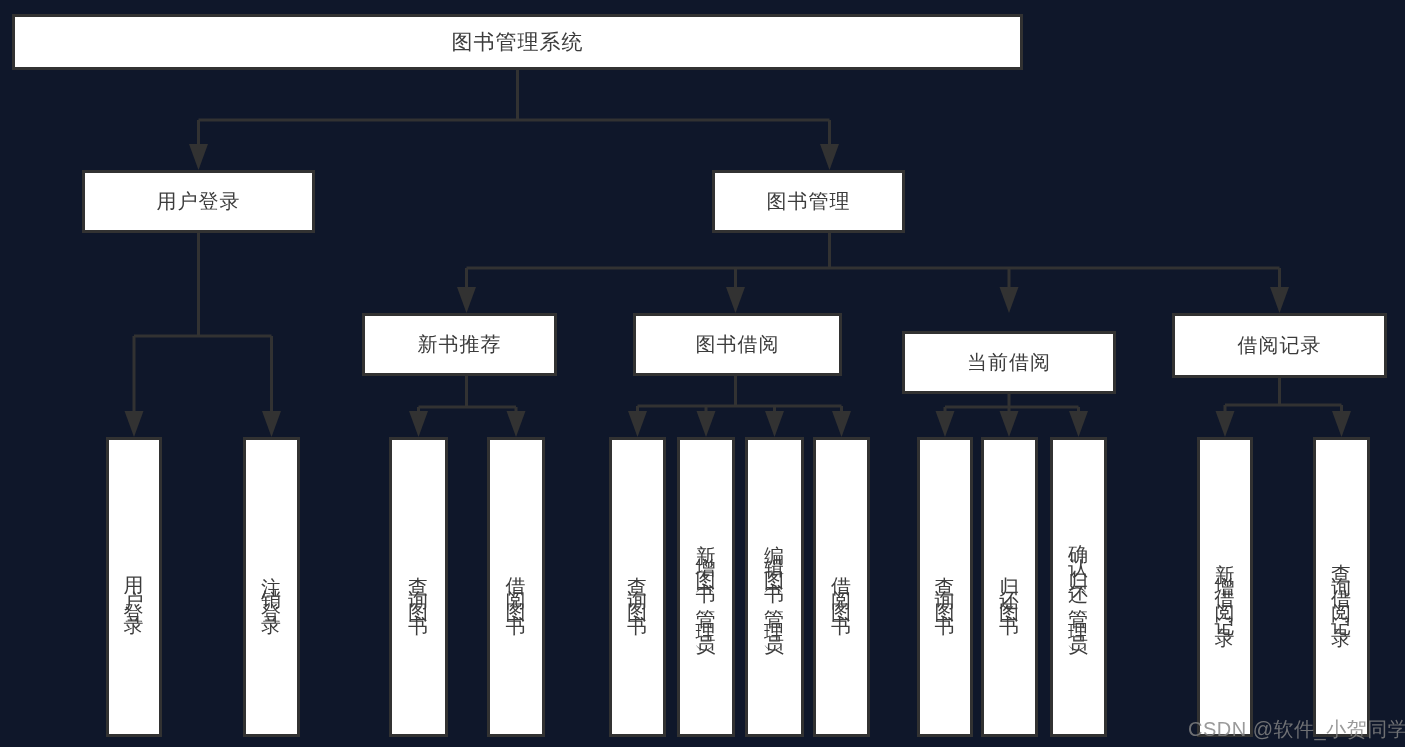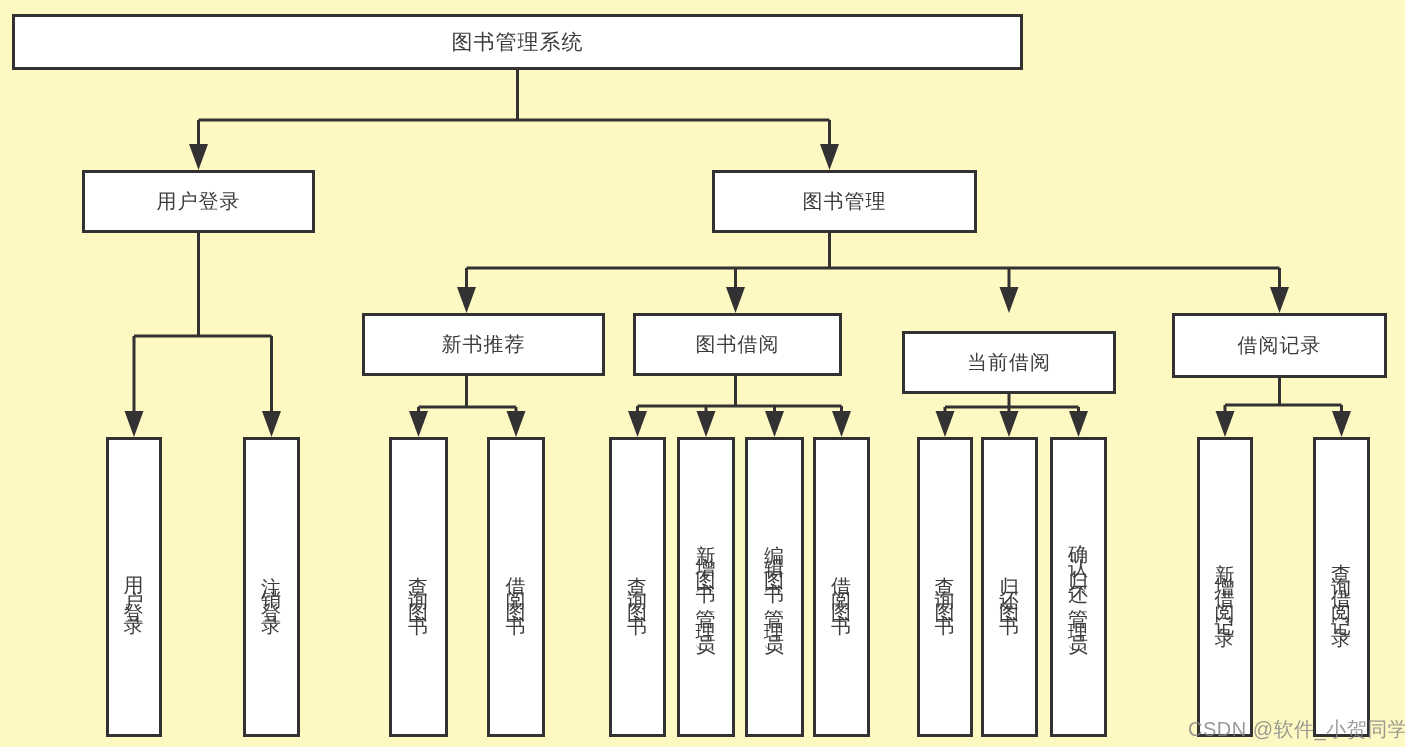--- a/index.html
+++ b/index.html
@@ -1,20 +1,20 @@
 <!DOCTYPE html>
 <html><head>
 <meta charset="utf-8">
 <style>
   html, body { margin: 0; padding: 0; background: #ffffff; }
   .canvas {
     position: relative;
     width: 1405px;
     height: 747px;
-    background: #fef9c3;
+    background: #0f172a;
     font-family: "Liberation Sans", sans-serif;
     overflow: hidden;
   }
   .wires {
     position: absolute;
     left: 0; top: 0;
     width: 1405px; height: 747px;
     pointer-events: none;
   }
   .box {
@@ -94,23 +94,23 @@
     <g>
       <path d="M1279.5 376 V405 M1225 405 H1341.5 M1225 405 V413 M1341.5 405 V413"></path>
       <polygon points="1225,437 1215.5,411 1234.5,411"></polygon>
       <polygon points="1341.5,437 1332,411 1351,411"></polygon>
     </g>
   </svg>
 
   <div class="box hlabel root-box" style="left:12px; top:14px; width:1011px; height:56px;">图书管理系统</div>
 
   <div class="box hlabel" style="left:82px; top:170px; width:233px; height:63px;">用户登录</div>
-  <div class="box hlabel" style="left:712px; top:170px; width:265px; height:63px;">图书管理</div>
+  <div class="box hlabel" style="left:712px; top:170px; width:193px; height:63px;">图书管理</div>
 
-  <div class="box hlabel" style="left:362px; top:313px; width:243px; height:63px;text-align:right;">新书推荐</div>
+  <div class="box hlabel" style="left:362px; top:313px; width:195px; height:63px;text-align:right;">新书推荐</div>
   <div class="box hlabel" style="left:633px; top:313px; width:209px; height:63px;">图书借阅</div>
   <div class="box hlabel" style="left:902px; top:313px; width:214px; height:63px;margin-top:18px;">当前借阅</div>
   <div class="box hlabel" style="left:1172px; top:313px; width:215px; height:65px;">借阅记录</div>
 
   <div class="box leaf" style="left:106px; top:437px; width:56px; height:300px;">
     <span>用户登录</span>
   </div>
   <div class="box leaf" style="left:243px; top:437px; width:57px; height:300px;">
     <span>注销登录</span>
   </div>

